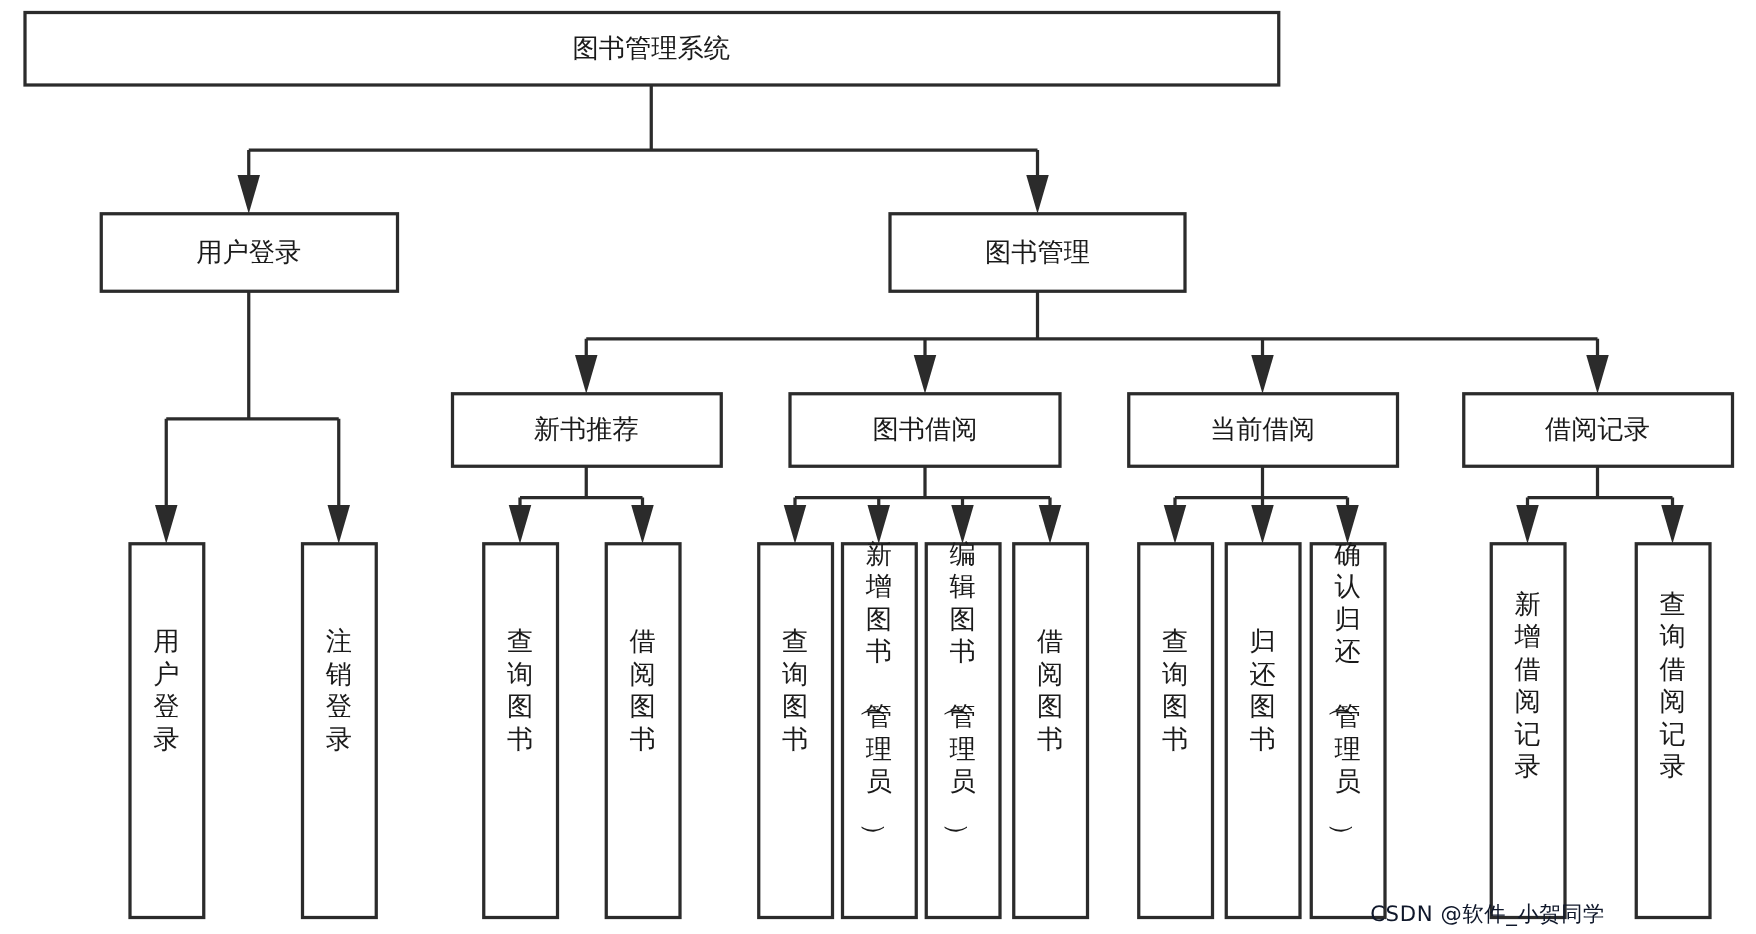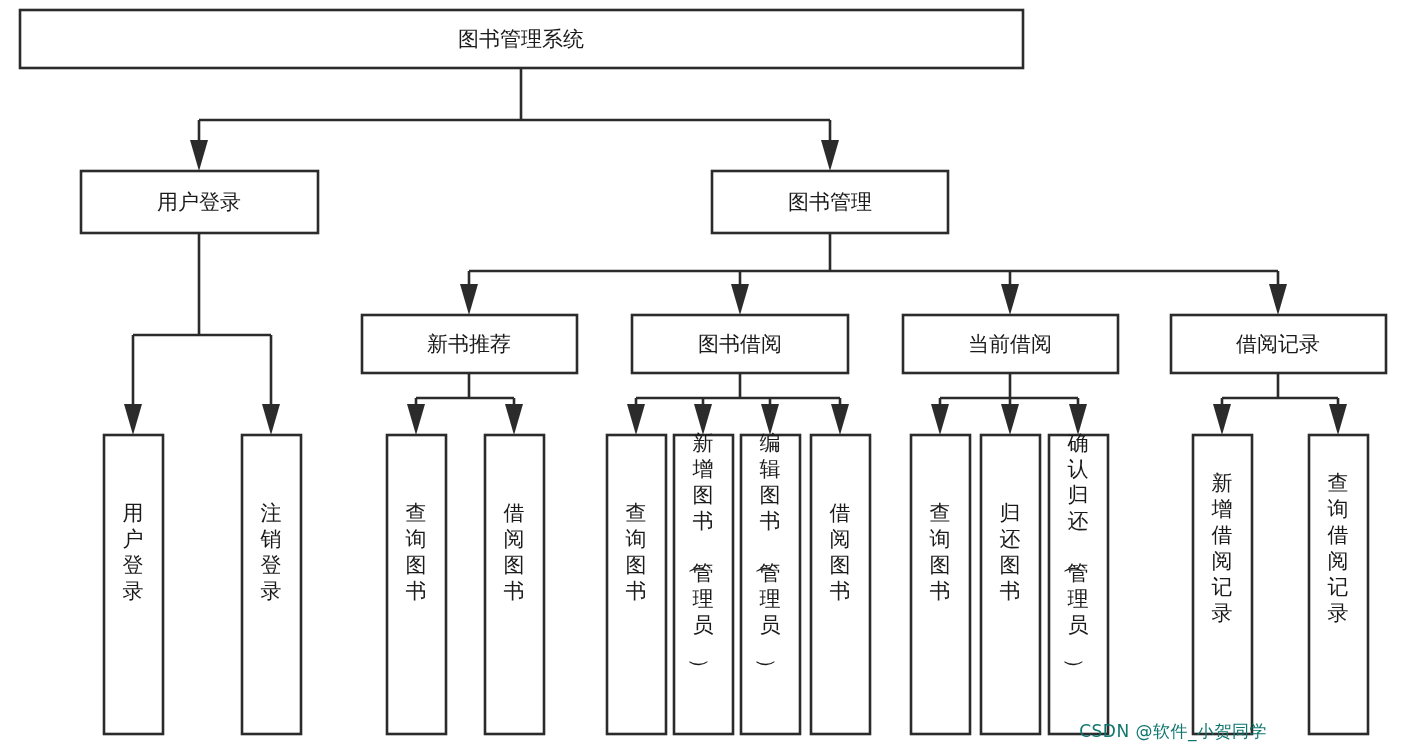--- a/index.html
+++ b/index.html
@@ -47,25 +47,25 @@
     stroke: #2b2b2b;
     stroke-width: 2.6;
     fill: none;
   }
   .arrow-head {
     fill: #2b2b2b;
     stroke: none;
   }
   .watermark {
     position: absolute;
-    right: 27px;
+    right: 10px;
     bottom: 4px;
     font-family: "DejaVu Sans", "Liberation Sans", sans-serif;
     font-size: 17px;
-    color: #0f766e;
+    color: #0f172a;
     letter-spacing: 0.5px;
     white-space: nowrap;
     pointer-events: none;
   }
 </style>
 </head>
 <body>
 
 <div id="diagram-root">
 

